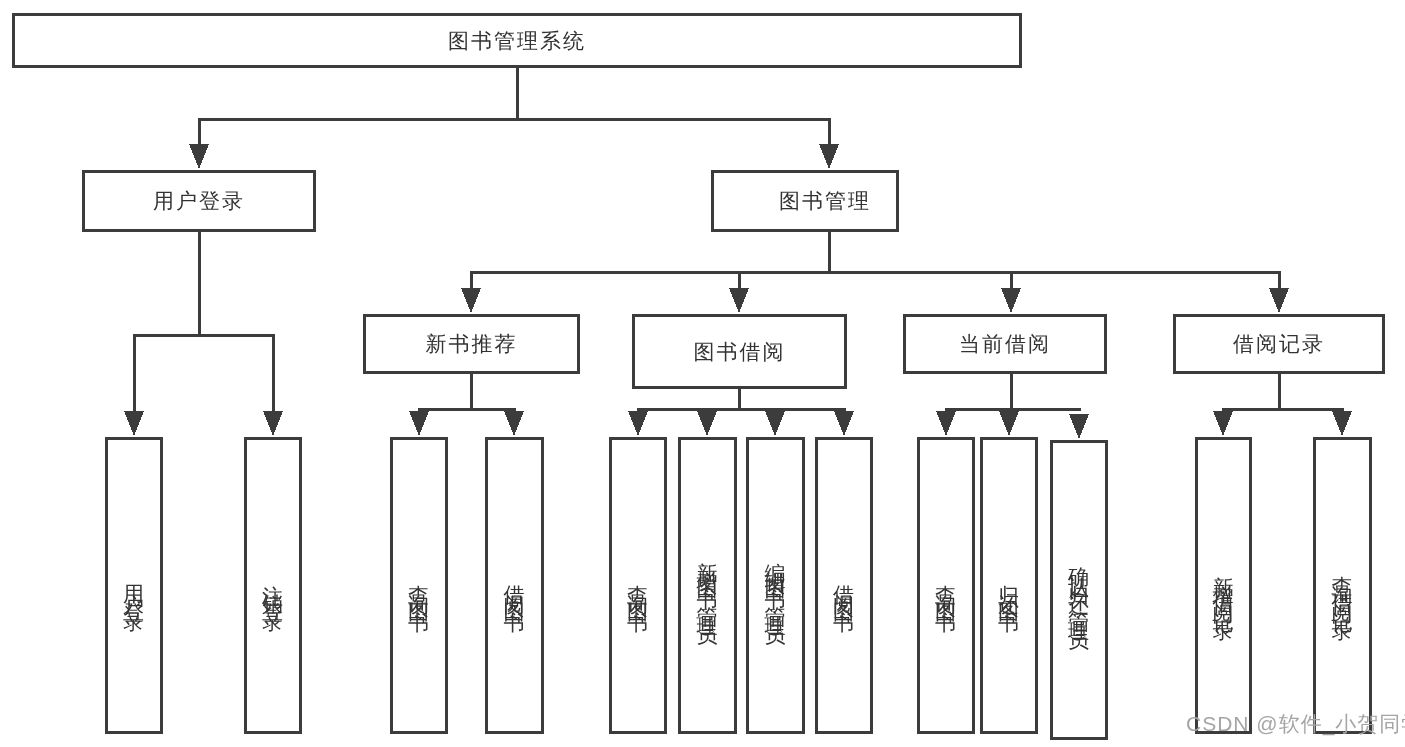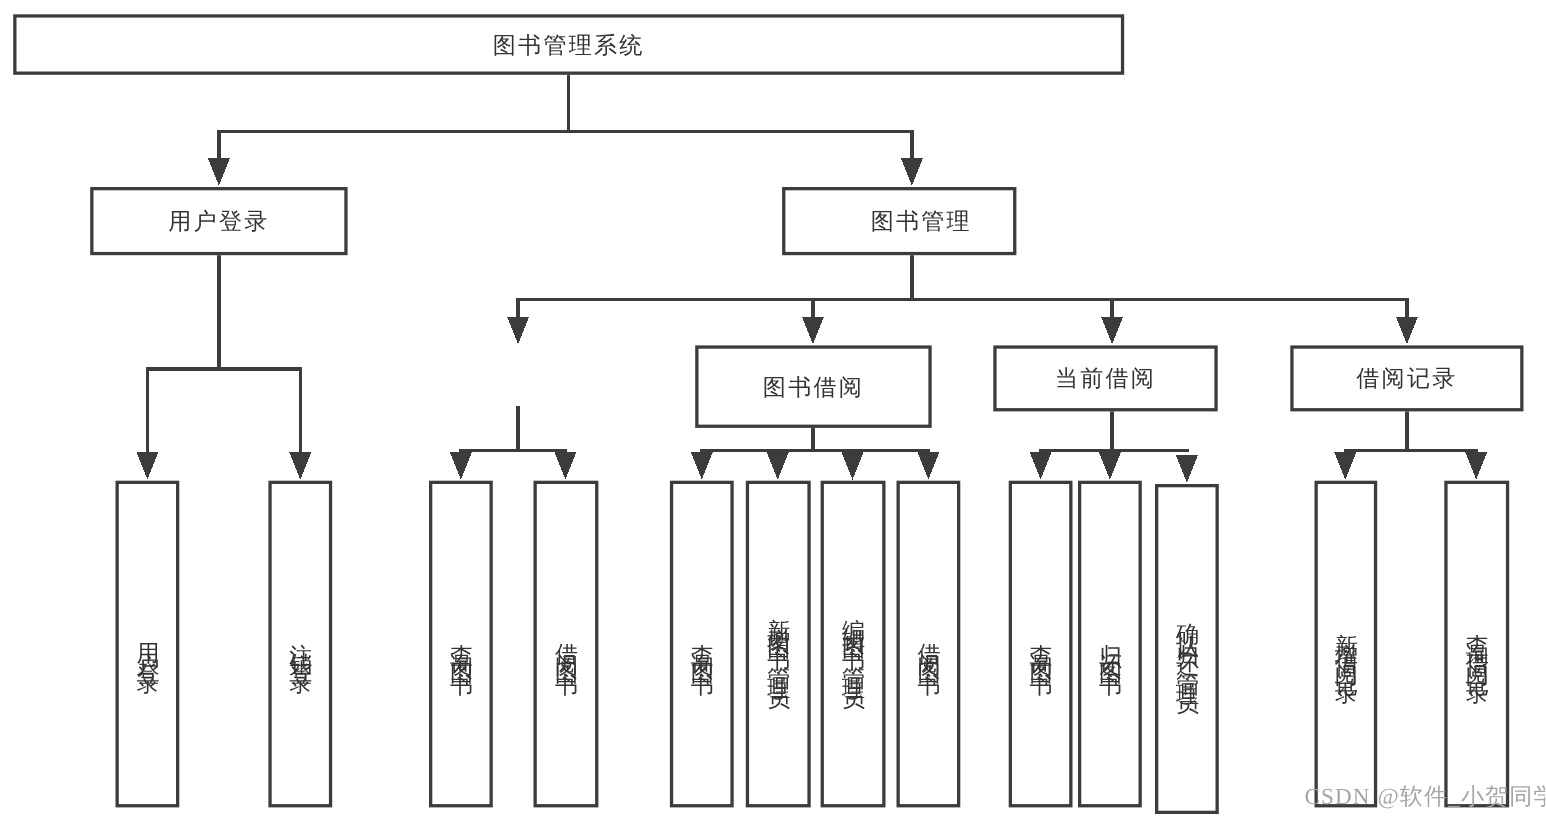--- a/index.html
+++ b/index.html
@@ -2,21 +2,21 @@
 <html><head>
 <meta charset="utf-8">
 <style>
   * { margin: 0; padding: 0; box-sizing: border-box; }
   html, body { background: #ffffff; }
   #canvas {
     position: relative;
     width: 1405px;
     height: 747px;
     background: #ffffff;
-    font-family: Liberation Serif, serif;
+    font-family: Liberation Sans, sans-serif;
     overflow: hidden;
   }
   #connectors {
     position: absolute;
     left: 0; top: 0;
     width: 1405px; height: 747px;
   }
   .node {
     position: absolute;
     border: 3px solid #3c3c3c;
@@ -36,21 +36,21 @@
     writing-mode: vertical-rl;
     text-orientation: mixed;
     letter-spacing: 9px;
     line-height: 1;
     white-space: normal;
   }
   
   .n-root  { left: 12px;  top: 13px;  width: 1010px; height: 55px; }
   
   .n-l2a   { left: 82px;  top: 170px; width: 234px;  height: 62px; }
-  .n-l2b   { left: 711px; top: 170px; width: 213px;  height: 62px; padding-left: 40px; }
+  .n-l2b   { left: 711px; top: 170px; width: 188px;  height: 62px; padding-left: 40px; }
   
   .n-l3a   { left: 363px;  top: 314px; width: 217px; height: 60px; }
   .n-l3b   { left: 632px;  top: 314px; width: 215px; height: 75px; }
   .n-l3c   { left: 903px;  top: 314px; width: 204px; height: 60px; }
   .n-l3d   { left: 1173px; top: 314px; width: 212px; height: 60px; }
   
   .leaf    { top: 437px; width: 58px; height: 297px; }
   .n-g1a { left: 105px; }
   .n-g1b { left: 244px; }
   .n-g2a { left: 390px; }
@@ -138,20 +138,23 @@
     <span class="lbl">图书管理系统</span>
   </div>
 
   <div class="node n-l2a">
     <span class="lbl">用户登录</span>
   </div>
   <div class="node n-l2b">
     <span class="lbl">图书管理</span>
   </div>
 
+  <div class="node n-l3a">
+    <span class="lbl">新书推荐</span>
+  </div>
   <div class="node n-l3b">
     <span class="lbl">图书借阅</span>
   </div>
   <div class="node n-l3c">
     <span class="lbl">当前借阅</span>
   </div>
   <div class="node n-l3d">
     <span class="lbl">借阅记录</span>
   </div>
 

